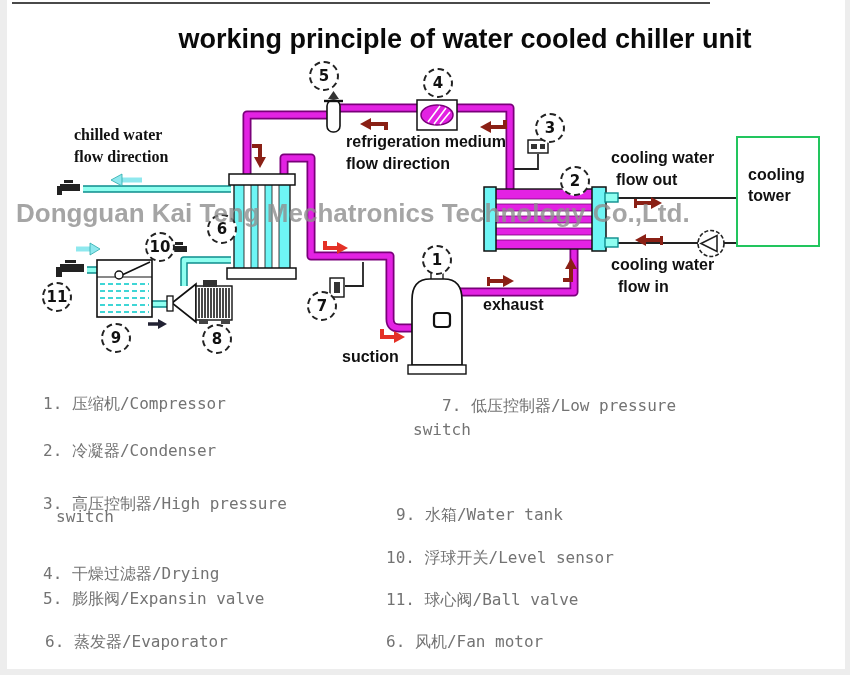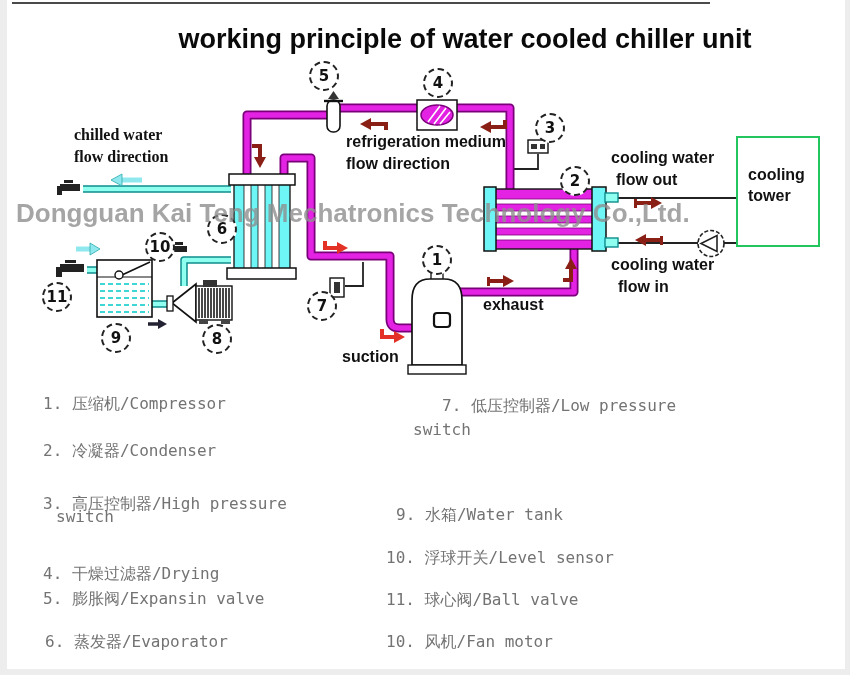--- a/index.html
+++ b/index.html
@@ -290,15 +290,15 @@
   <div class="legend" style="left:56px;top:507px;">switch</div>
   <div class="legend" style="left:43px;top:564px;">4. 干燥过滤器/Drying</div>
   <div class="legend" style="left:43px;top:589px;text-align:center;">5. 膨胀阀/Expansin valve</div>
   <div class="legend" style="left:36px;top:632px;margin-left:9px;">6. 蒸发器/Evaporator</div>
 
   <div class="legend" style="left:398px;top:396px;margin-left:44px;">7. 低压控制器/Low pressure</div>
   <div class="legend" style="left:413px;top:420px;">switch</div>
   <div class="legend" style="left:396px;top:505px;">9. 水箱/Water tank</div>
   <div class="legend" style="left:386px;top:548px;">10. 浮球开关/Level sensor</div>
   <div class="legend" style="left:386px;top:590px;">11. 球心阀/Ball valve</div>
-  <div class="legend" style="left:386px;top:632px;">10. 风机/Fan motor</div>
+  <div class="legend" style="left:386px;top:632px;">6. 风机/Fan motor</div>
 
 </div>
 
 </body></html>

